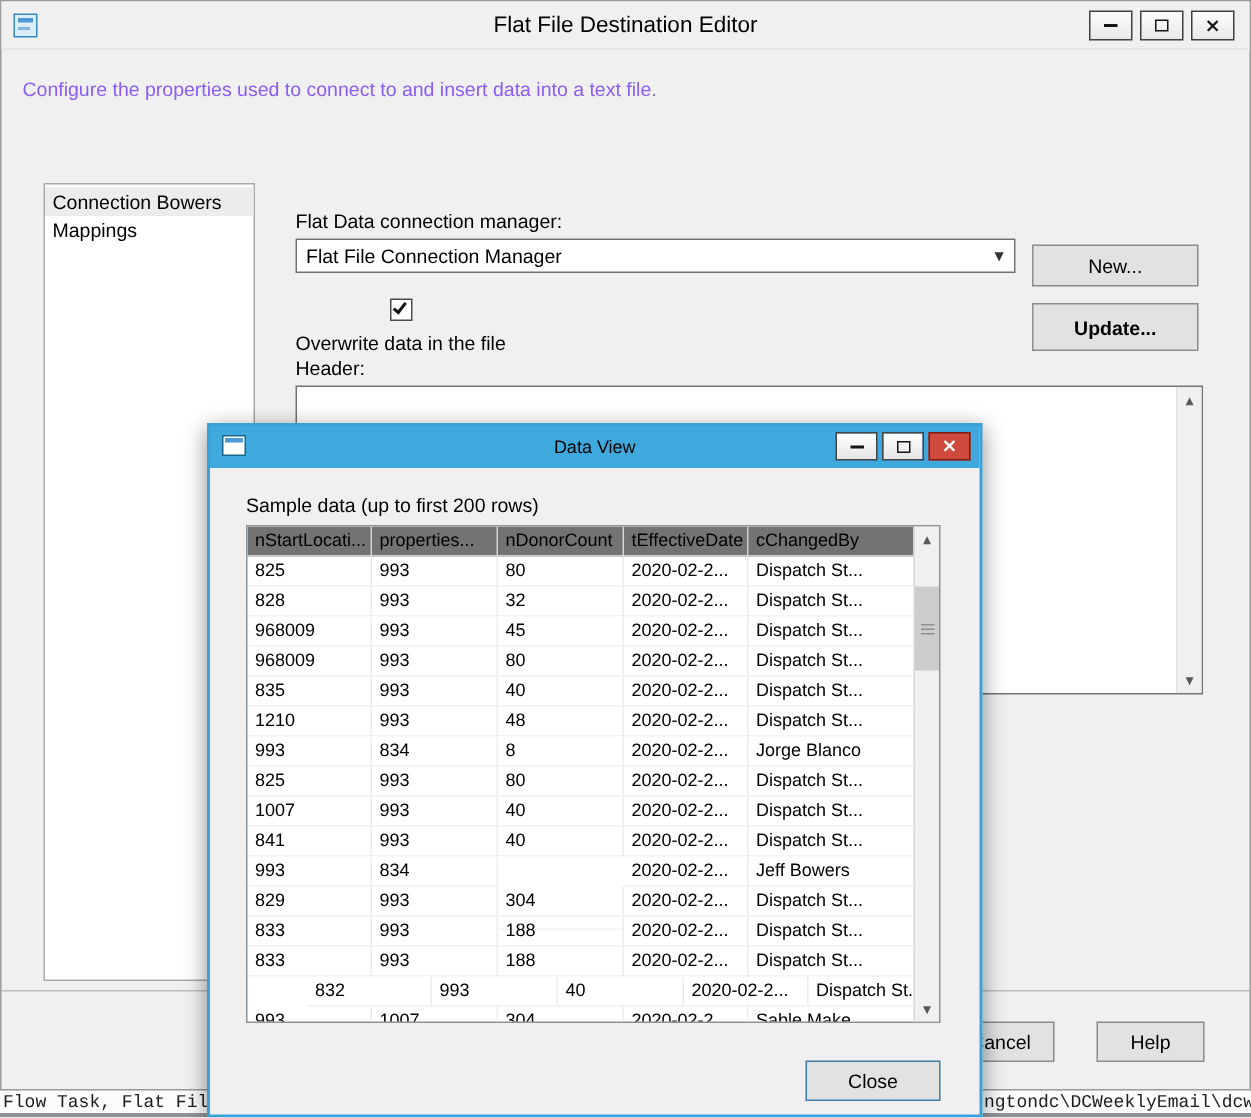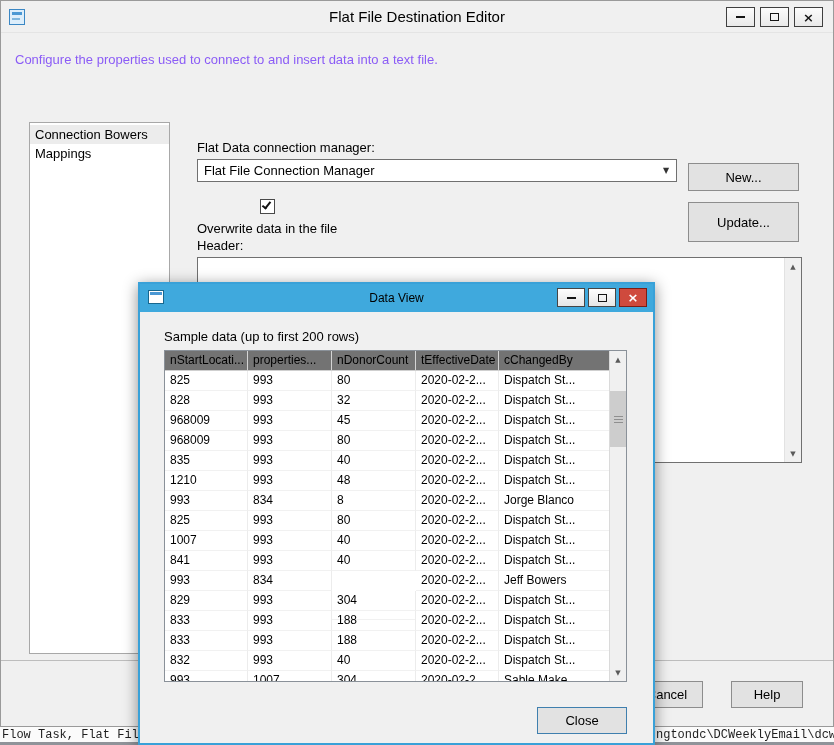--- a/index.html
+++ b/index.html
@@ -31,21 +31,21 @@
   .nav-list { position:absolute; left:28px; top:121px; width:141px; height:532px; background:#fff; border:1px solid #a8a8a8; padding-top:2px; }
   .nav-item { font-size:13px; padding:2px 5px; cursor:pointer; color:#000; }
   .nav-item.selected { background:#ececec; }
 
   .cm-label { position:absolute; left:196px; top:139px; font-size:13px; }
   .combo { position:absolute; left:196px; top:158px; width:480px; height:23px; background:#fff; border:1px solid #707070; display:flex; align-items:center; padding-left:6px; font-size:13px; cursor:pointer; }
   .combo-arrow { margin-left:auto; width:20px; text-align:center; font-size:8px; color:#333; font-family:"DejaVu Sans",sans-serif; }
 
   .btn { position:absolute; background:#e2e2e2; border:1px solid #8d8d8d; font-size:13px; color:#000; cursor:pointer; }
   .btn-new { left:687px; top:162px; width:111px; height:28px; }
-  .btn-update { left:687px; top:201px; width:111px; height:40px; }
+  .btn-update { left:687px; top:201px; width:111px; height:32px;font-weight:bold; }
   .btn-cancel { left:630px; top:680px; width:72px; height:27px; }
   .btn-help { left:730px; top:680px; width:72px; height:27px; }
 
   .check-row { position:absolute; left:196px; top:198px; display:flex; align-items:center; gap:7px;flex-direction:column; }
   .checkbox { width:15px; height:15px; background:#fff; border:1px solid #494949; position:relative; cursor:pointer; }
   .checkmark { position:absolute; left:3px; top:0px; width:5px; height:9px; border-right:2px solid #111; border-bottom:2px solid #111; transform:rotate(38deg); }
   .check-label { font-size:13px; }
 
   .header-label { position:absolute; left:196px; top:237px; font-size:13px; }
   .header-box { position:absolute; left:196px; top:256px; width:605px; height:206px; background:#fff; border:1px solid #707070; }
@@ -261,21 +261,21 @@
             <div class="dv-cell" style="width: 111px;">Dispatch St...</div>
           </div>
           <div class="dv-row">
             <div class="dv-cell" style="width: 83px;">833</div>
             <div class="dv-cell" style="width: 84px;">993</div>
             <div class="dv-cell" style="width: 84px;">188</div>
             <div class="dv-cell" style="width: 83px;">2020-02-2...</div>
             <div class="dv-cell" style="width: 111px;">Dispatch St...</div>
           </div>
           <div class="dv-row">
-            <div class="dv-cell" style="width: 83px;">832</div>
+            <div class="dv-cell" style="width: 83px; margin-left: 40px;">832</div>
             <div class="dv-cell" style="width: 84px;">993</div>
             <div class="dv-cell" style="width: 84px;">40</div>
             <div class="dv-cell" style="width: 83px;">2020-02-2...</div>
             <div class="dv-cell" style="width: 111px;">Dispatch St...</div>
           </div>
           <div class="dv-row">
             <div class="dv-cell" style="width: 83px;">993</div>
             <div class="dv-cell" style="width: 84px;">1007</div>
             <div class="dv-cell" style="width: 84px;">304</div>
             <div class="dv-cell" style="width: 83px;">2020-02-2...</div>

